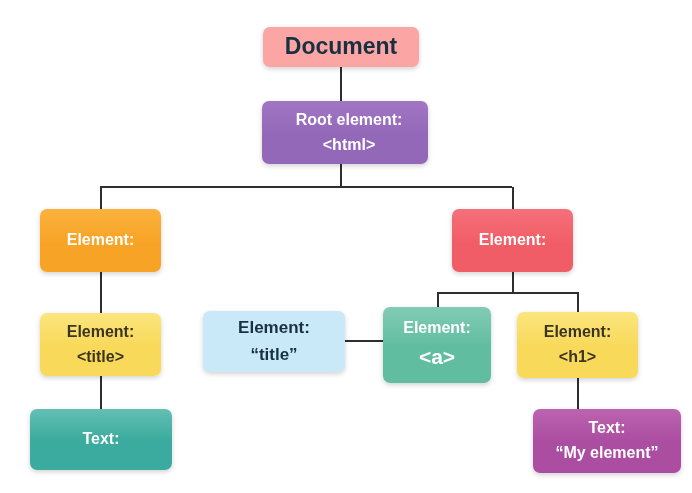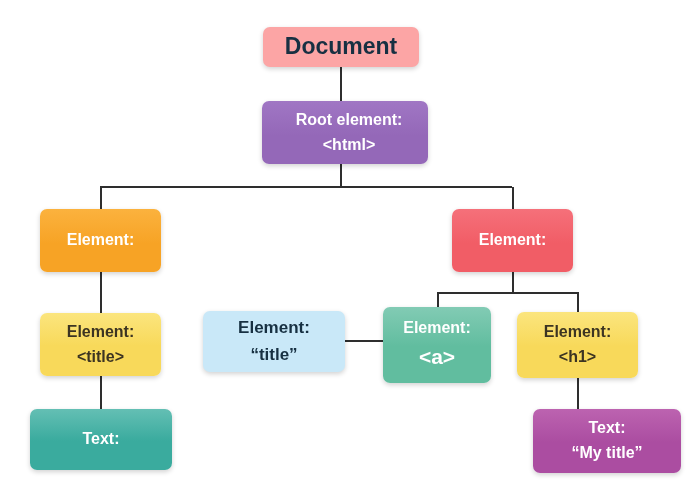--- a/index.html
+++ b/index.html
@@ -101,16 +101,16 @@
     <span class="l2">&lt;a&gt;</span>
   </div>
 
   <div class="node c-h1" style="left:517px; top:312px; width:121px; height:66px;">
     <span class="l1">Element:</span>
     <span class="l2">&lt;h1&gt;</span>
   </div>
 
   <div class="node c-text-header" style="left:533px; top:409px; width:148px; height:64px;">
     <span class="l1">Text:</span>
-    <span class="l2">“My title”</span>
+    <span class="l2">“My element”</span>
   </div>
 
 </div>
 
 </body></html>

